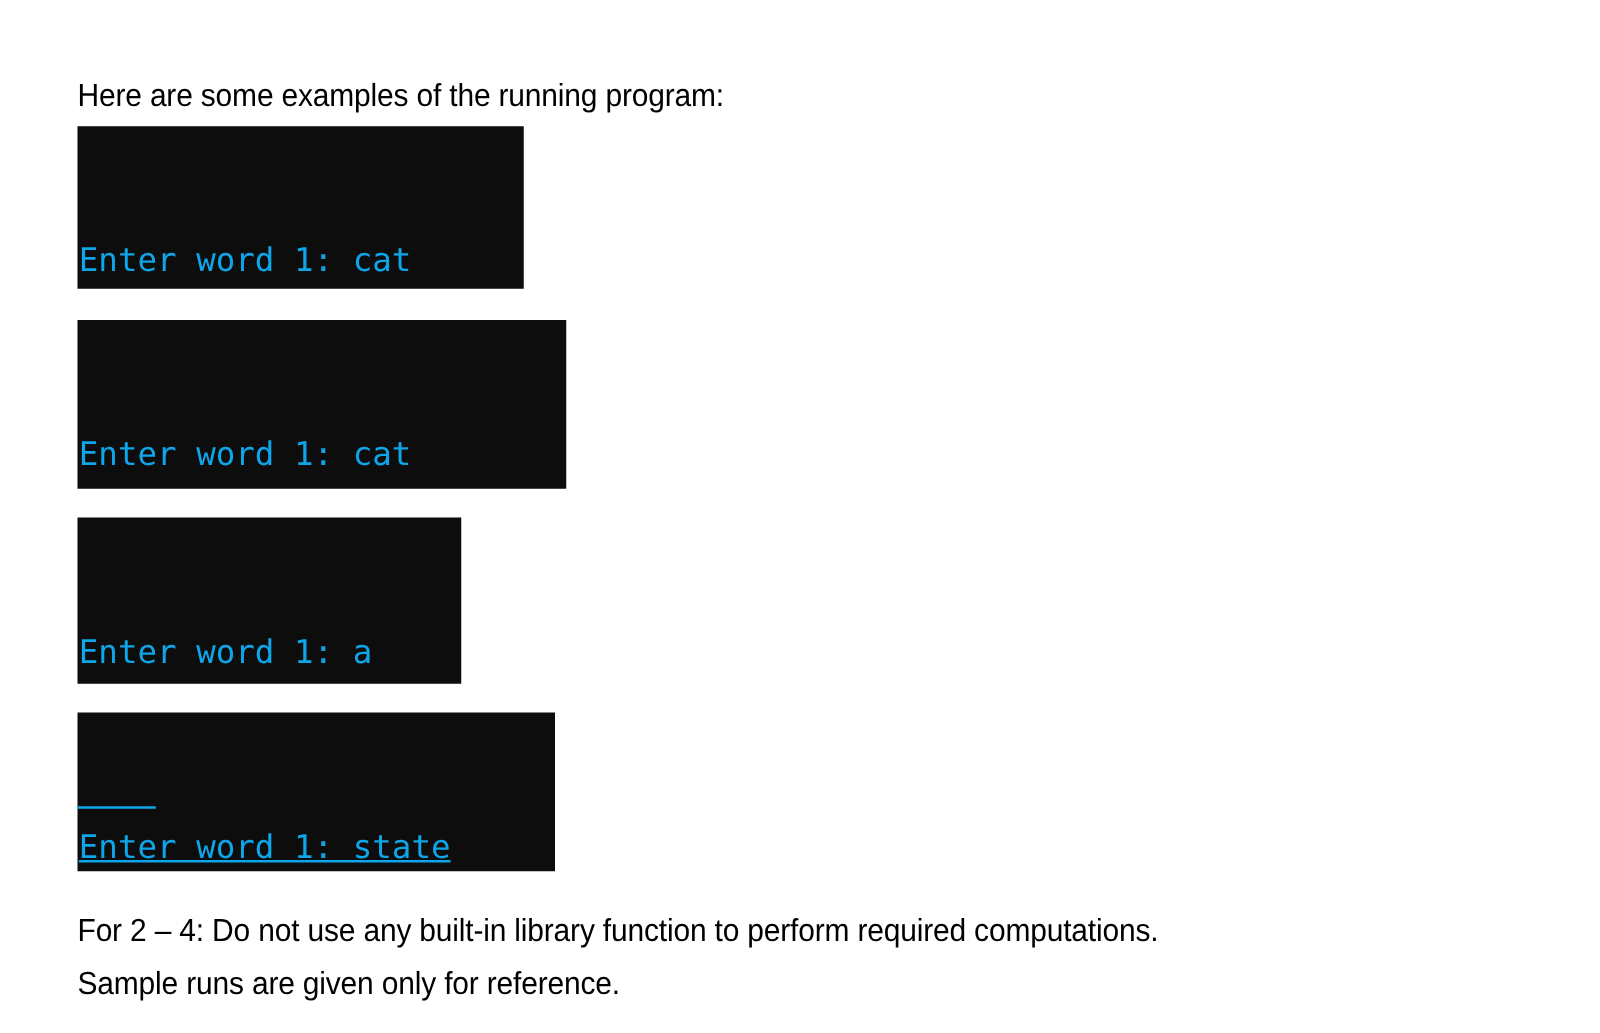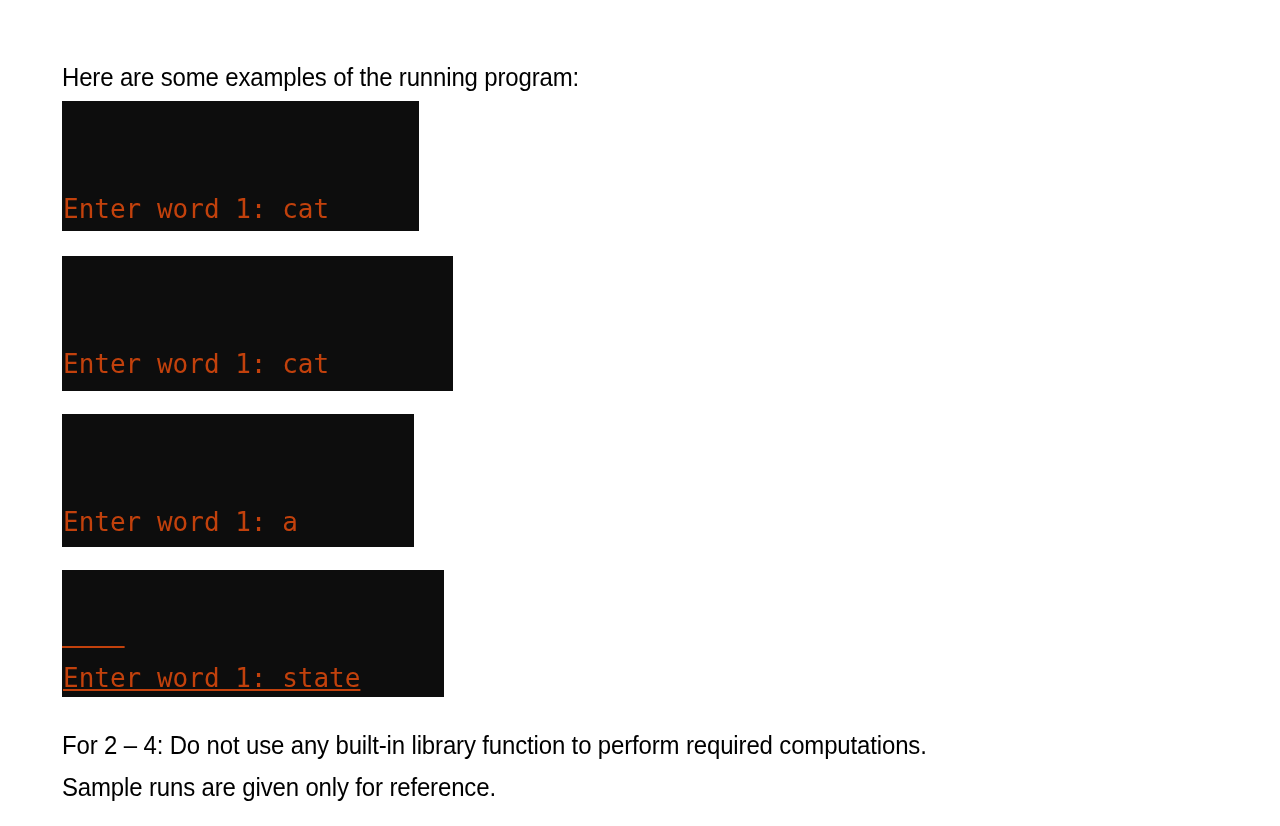--- a/index.html
+++ b/index.html
@@ -54,39 +54,39 @@
     transform: scaleX(0.94);
     transform-origin: left center;
   }
   .footer-block .fline { display: block; }
 
   
   .console {
     position: absolute;
     left: 62px;
     background: #0d0d0d;
-    color: #c2410c;
+    color: #0ea5e9;
     font-family: "DejaVu Sans Mono", "Liberation Mono", monospace;
     font-size: 26px;
     line-height: 43.5px;
     letter-spacing: 0px;
     white-space: pre;
     padding: 0;
     box-sizing: border-box;
     overflow: hidden;
   }
   .console .cline {
     display: block;
     height: 43.5px;
     padding-left: 1px;
   }
 
   #console-1 { top: 101px; width: 357px; height: 130px; }
   #console-2 { top: 256px; width: 391px; height: 135px; }
-  #console-3 { top: 414px; width: 352px; height: 133px; }
+  #console-3 { top: 414px; width: 307px; height: 133px; }
   #console-4 { top: 570px; width: 382px; height: 127px; text-decoration: underline; }
 </style>
 </head>
 <body>
 
 <div class="page">
 
   <p class="prose" id="intro-line">Here are some examples of the running program:</p>
 
   <div class="console" id="console-1">

